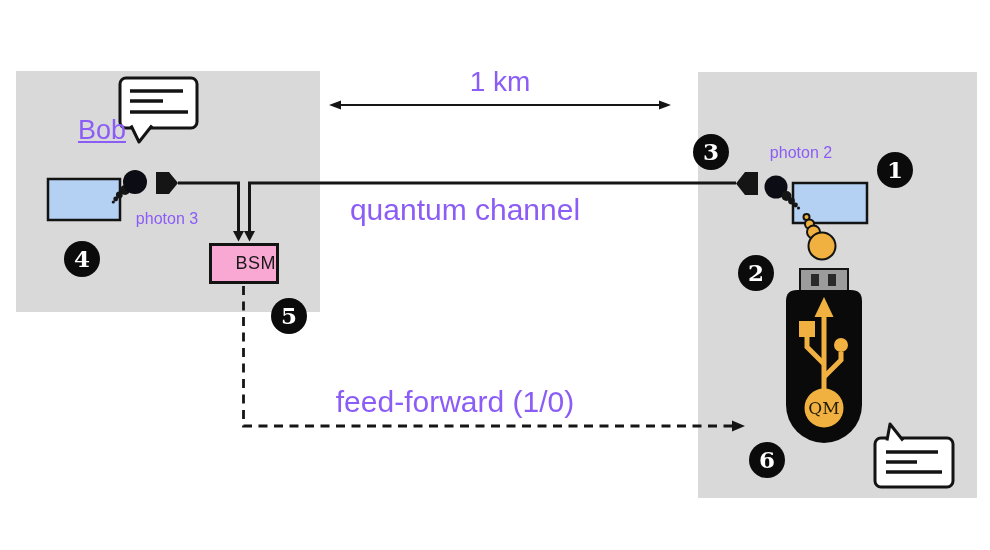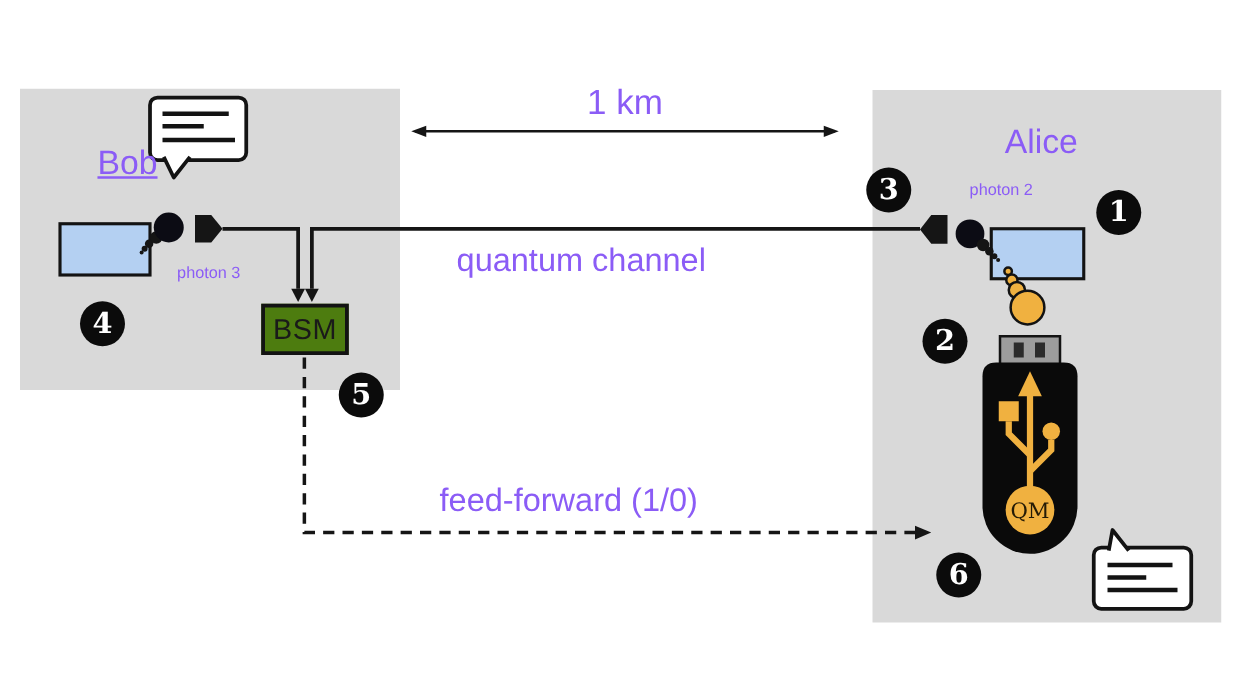--- a/index.html
+++ b/index.html
@@ -14,33 +14,33 @@
   .stage{
     position:relative;width:990px;height:550px;background:var(--bg);
     overflow:hidden;font-family:"Liberation Sans",sans-serif;color:#1a1a1a;
   }
   .region{position:absolute;background:var(--region);}
   #region-bob{left:16px;top:71px;width:304px;height:241px;}
   #region-alice{left:698px;top:72px;width:279px;height:426px;}
   .overlay{position:absolute;left:0;top:0;}
   .lbl{position:absolute;text-align:center;white-space:nowrap;color:#8b5cf6;}
   .lbl-name{font-size:27px;}
-  .lbl-photon{font-size:13px;}
-  .lbl-mid{font-size:26px;text-align:center;}
+  .lbl-photon{font-size:16px;}
+  .lbl-mid{font-size:30px;text-align:center;}
   .lbl-km{font-size:28px;}
   .badge{
     position:absolute;width:36px;height:36px;border-radius:50%;
     background:#0b0b0b;color:#ffffff;font-family:"DejaVu Serif",serif;
     font-weight:bold;font-size:23px;line-height:36px;text-align:center;
   }
   .bsm-box{
     position:absolute;left:209px;top:243px;width:70px;height:41px;
-    background:#4d7c0f;border:3px solid #131313;box-sizing:border-box;
-    display:flex;align-items:center;justify-content:center;
-    font-size:23px;letter-spacing:0.5px;
+    background:#f9a8d4;border:3px solid #131313;box-sizing:border-box;
+    display:flex;align-items:center;justify-content:flex-end;
+    font-size:18px;letter-spacing:0.5px;
   }
   
   .stroke{stroke:var(--ink);fill:none;}
   .fillink{fill:var(--ink);stroke:none;}
   .bubble{fill:#ffffff;stroke:#131313;stroke-width:3;}
   .bubble-line{stroke:#131313;stroke-width:3.5;fill:none;}
   .crystal{fill:var(--crystal);stroke:#131313;stroke-width:2.5;}
   .gold{fill:var(--yellow);}
   .gold-stroke{stroke:var(--yellow);fill:none;stroke-width:5;}
   .photon-yellow{fill:var(--yellow);stroke:#131313;stroke-width:2;}
@@ -138,21 +138,20 @@
       <circle class="gold" cx="824" cy="408" r="19.5"></circle>
       <text class="qm-text" x="824" y="414" text-anchor="middle">QM</text>
     </g>
   </svg>
 
   <div class="bsm-box">
     <span>BSM</span>
   </div>
 
   <div class="lbl lbl-name" style="left:62px;top:115px;width:80px;text-decoration:underline;">Bob</div>
-  <div class="lbl lbl-name" style="left:793px;top:98px;width:80px;">Alice</div>
 
   <div class="lbl lbl-km" style="left:440px;top:66px;width:120px;">1 km</div>
   <div class="lbl lbl-mid" style="left:345px;top:193px;width:240px;">quantum channel</div>
   <div class="lbl lbl-mid" style="left:335px;top:385px;width:240px;">feed-forward (1/0)</div>
 
   <div class="lbl lbl-photon" style="left:117px;top:210px;width:100px;">photon 3</div>
   <div class="lbl lbl-photon" style="left:751px;top:144px;width:100px;">photon 2</div>
 
   <div class="badge" style="left:877px;top:152px;">1</div>
   <div class="badge" style="left:738px;top:255px;">2</div>

